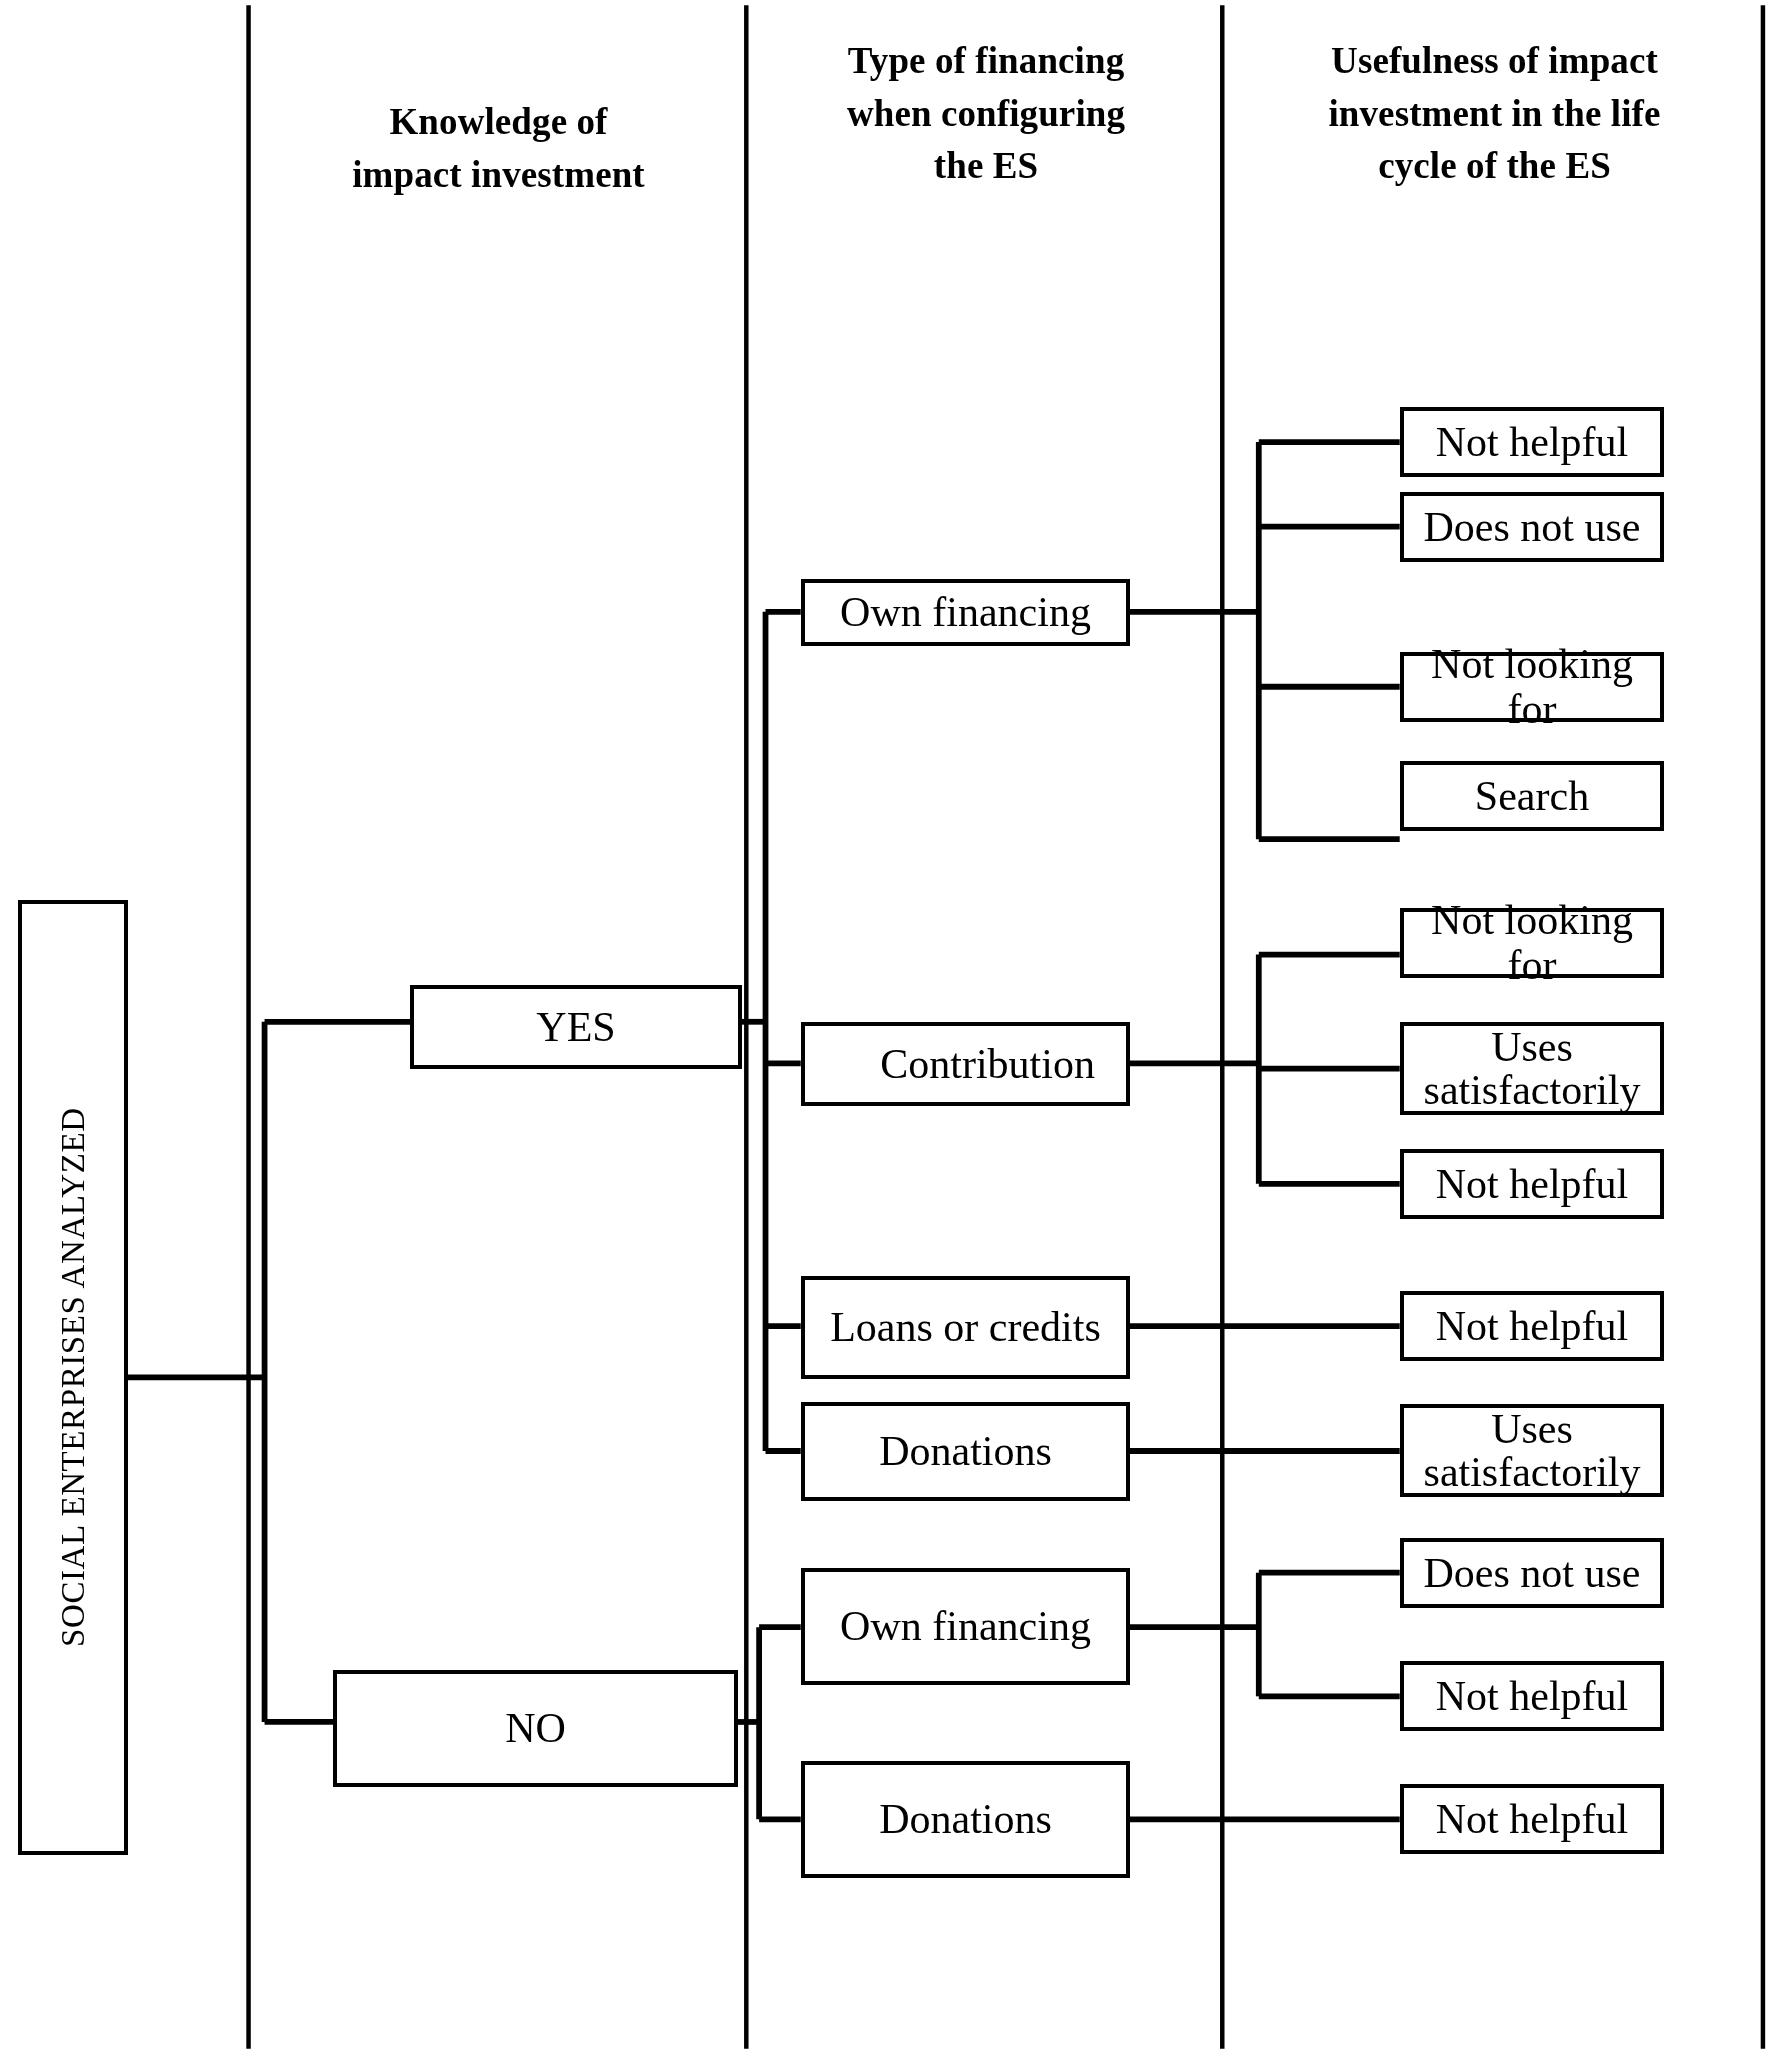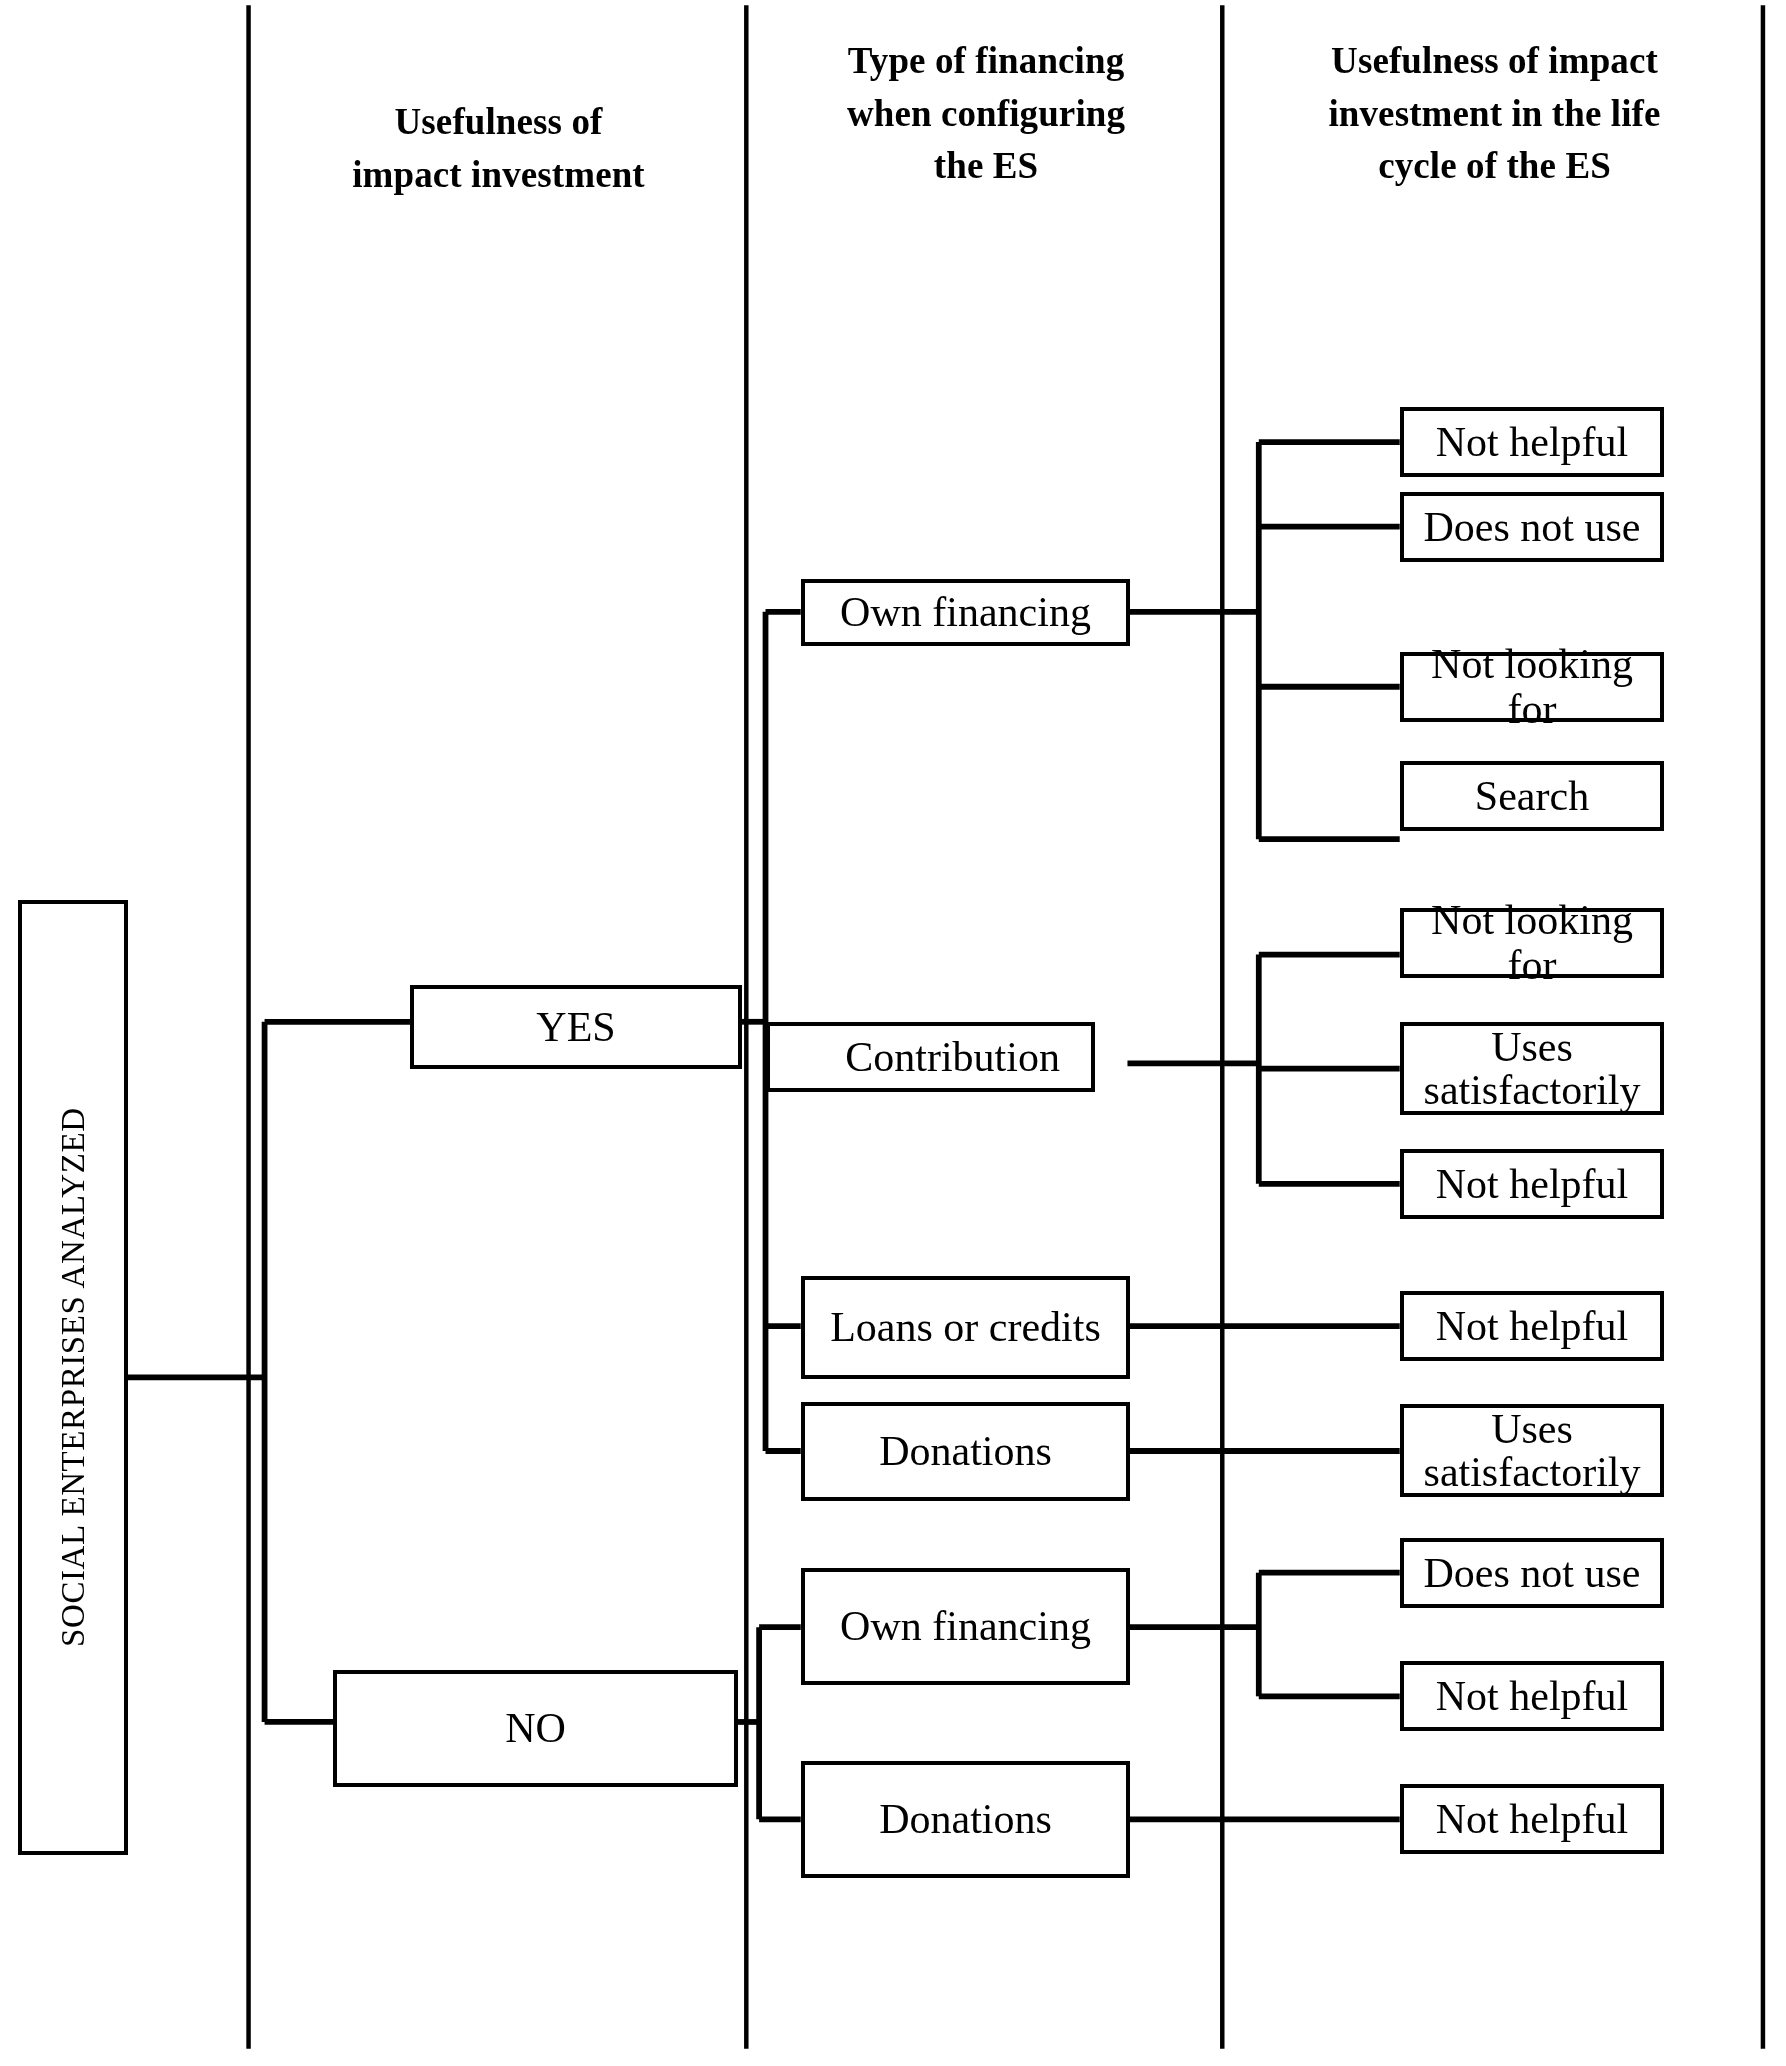--- a/index.html
+++ b/index.html
@@ -107,21 +107,21 @@
       <path d="M 1760 2540 L 1965 2540"></path>
       <path d="M 1965 2455 L 1965 2648"></path>
       <path d="M 1965 2455 L 2185 2455"></path>
       <path d="M 1965 2648 L 2185 2648"></path>
 
       <path d="M 1760 2840 L 2185 2840"></path>
     </g>
   </svg>
 
   <div class="colhead" style="left:259px; top:96px; width:479px;">
-    <div>Usefulness of</div>
+    <div>Knowledge of</div>
     <div>impact investment</div>
   </div>
 
   <div class="colhead" style="left:756px; top:35px; width:460px;">
     <div>Type of financing</div>
     <div>when configuring</div>
     <div>the ES</div>
   </div>
 
   <div class="colhead" style="left:1231px; top:35px; width:527px;">
@@ -137,21 +137,21 @@
   <div class="node" style="left:410px; top:985px; width:332px; height:84px;">
     <span>YES</span>
   </div>
   <div class="node" style="left:333px; top:1670px; width:405px; height:117px;">
     <span>NO</span>
   </div>
 
   <div class="node" style="left:801px; top:579px; width:329px; height:67px;">
     <span>Own financing</span>
   </div>
-  <div class="node" style="left:766px; top:1022px; width:329px; height:70px;padding-left:48px;">
+  <div class="node" style="left:801px; top:1022px; width:329px; height:84px;padding-left:48px;">
     <span>Contribution</span>
   </div>
   <div class="node" style="left:801px; top:1276px; width:329px; height:103px;">
     <span>Loans or credits</span>
   </div>
   <div class="node" style="left:801px; top:1402px; width:329px; height:99px;">
     <span>Donations</span>
   </div>
   <div class="node" style="left:801px; top:1568px; width:329px; height:117px;">
     <span>Own financing</span>

